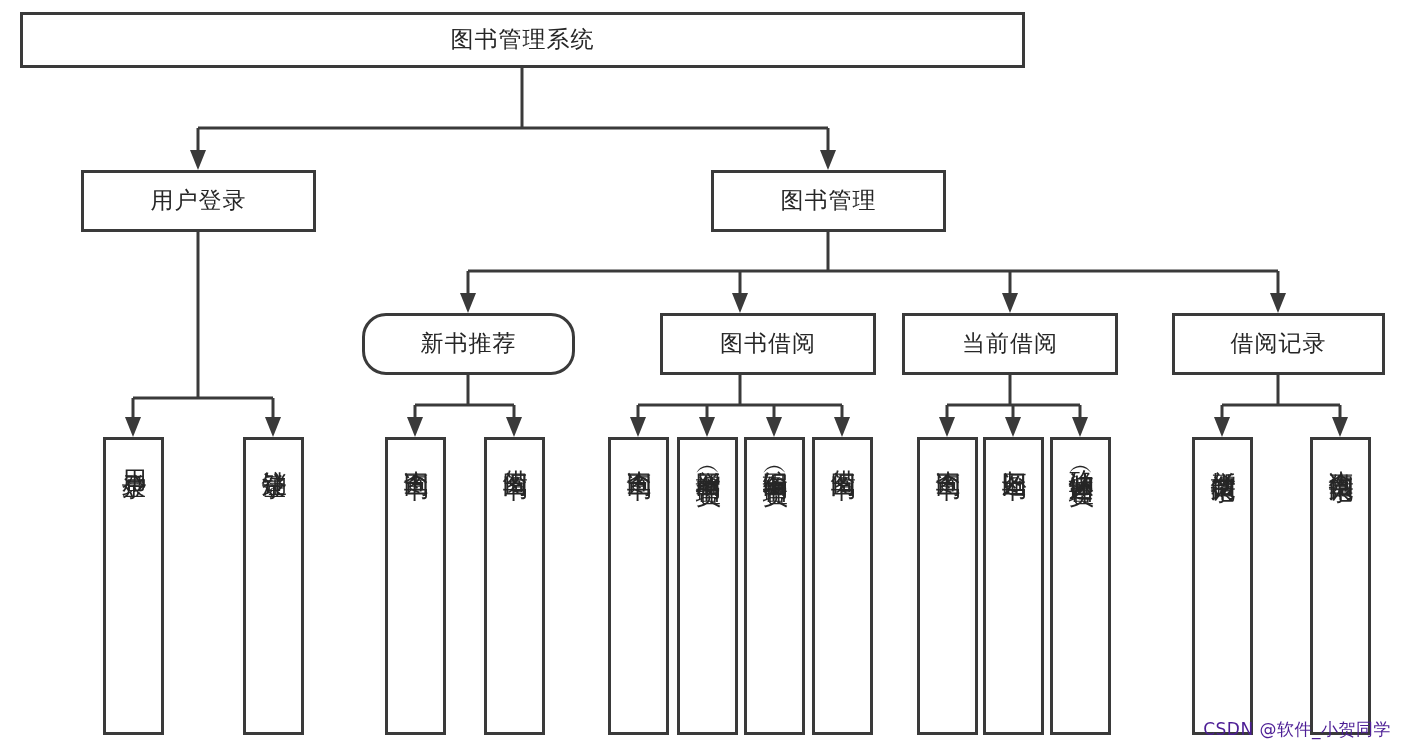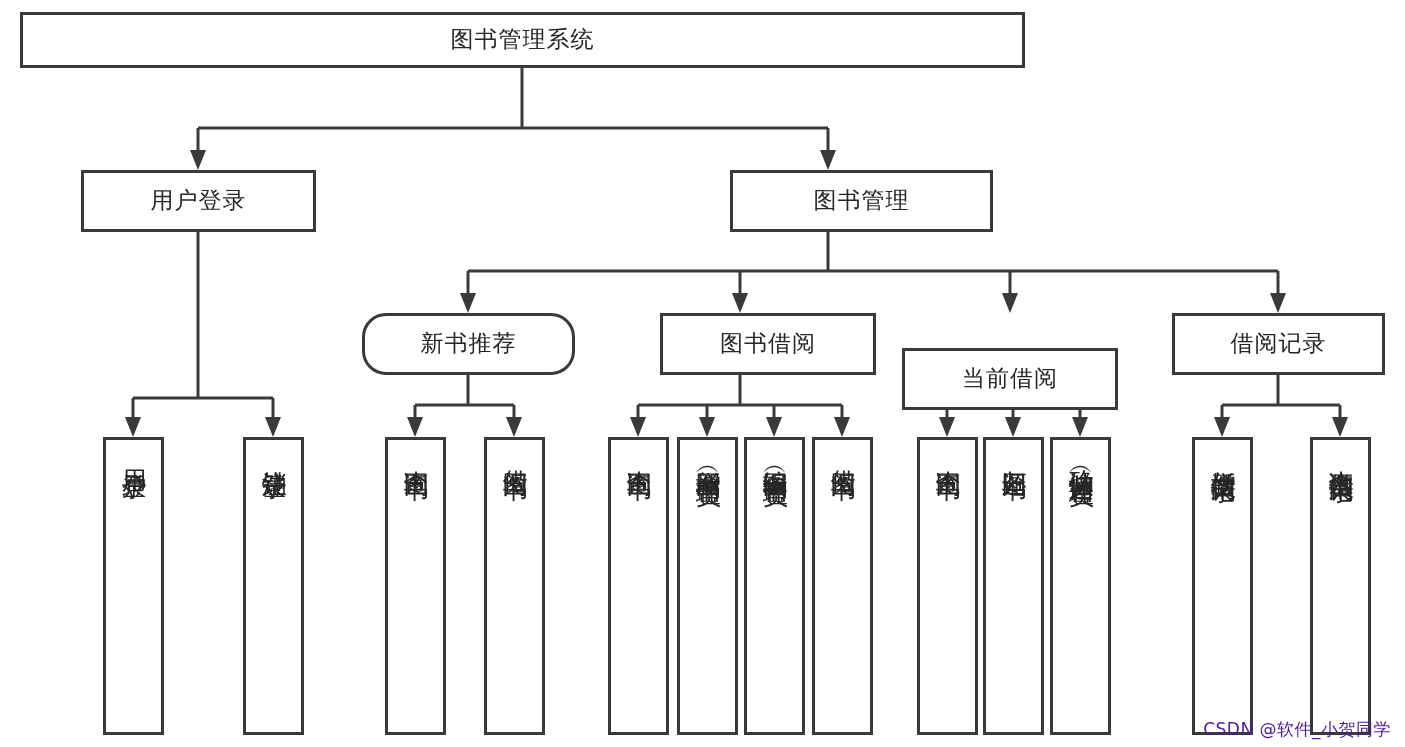--- a/index.html
+++ b/index.html
@@ -122,30 +122,30 @@
       <line x1="1340" y1="405" x2="1340" y2="419" stroke="#3a3a3a" stroke-width="3"></line>
       <path d="M 1332 417 L 1348 417 L 1340 437 Z" fill="#3a3a3a"></path>
     </svg>
   <div id="nodes">
       <div class="node horiz" style="left: 20px; top: 12px; width: 1005px; height: 56px;">
         <span class="label">图书管理系统</span>
       </div>
       <div class="node horiz" style="left: 81px; top: 170px; width: 235px; height: 62px;">
         <span class="label">用户登录</span>
       </div>
-      <div class="node horiz" style="left: 730px; top: 170px; width: 263px; height: 62px;">
+      <div class="node horiz" style="left: 711px; top: 170px; width: 235px; height: 62px;">
         <span class="label">图书管理</span>
       </div>
       <div class="node horiz" style="left: 362px; top: 313px; width: 213px; height: 62px; border-radius: 24px;">
         <span class="label">新书推荐</span>
       </div>
       <div class="node horiz" style="left: 632px; top: 313px; width: 216px; height: 62px; margin-left: 28px;">
         <span class="label">图书借阅</span>
       </div>
-      <div class="node horiz" style="left: 902px; top: 313px; width: 216px; height: 62px; margin-top: 35px;">
+      <div class="node horiz" style="left: 902px; top: 313px; width: 216px; height: 62px;">
         <span class="label">当前借阅</span>
       </div>
       <div class="node horiz" style="left: 1172px; top: 313px; width: 213px; height: 62px; text-align: right;">
         <span class="label">借阅记录</span>
       </div>
       <div class="node vert" style="left: 103px; top: 437px; width: 61px; height: 298px;">
         <span class="label">用户登录</span>
       </div>
       <div class="node vert" style="left: 243px; top: 437px; width: 61px; height: 298px;">
         <span class="label">注销登录</span>

